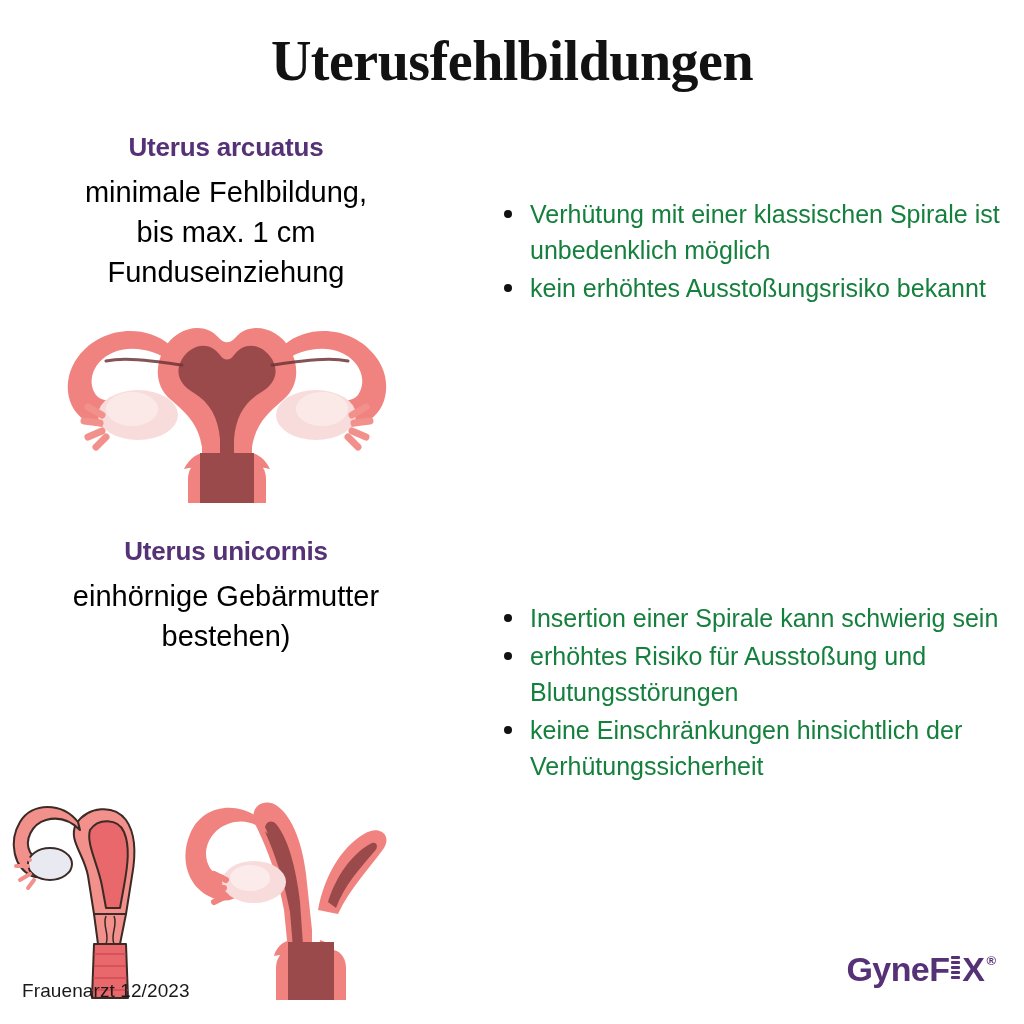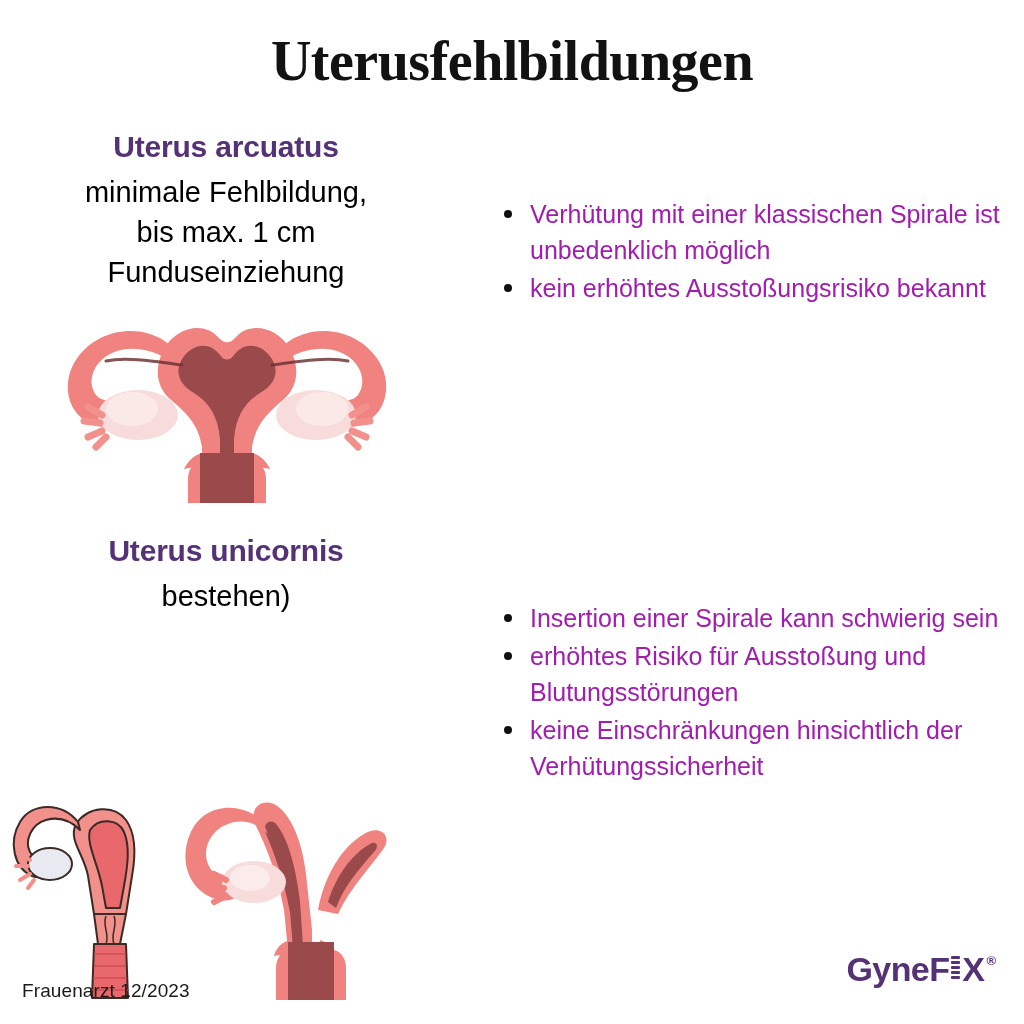--- a/index.html
+++ b/index.html
@@ -32,21 +32,21 @@
   #section-arcuatus { top: 128px; left: 0; width: 1024px; height: 380px; }
   #section-unicornis { top: 532px; left: 0; width: 1024px; height: 440px; }
 
   .left-col {
     position: absolute;
     left: 0; top: 0;
     width: 452px;
     text-align: center;
   }
   .cond-heading {
-    font-size: 30px;
+    font-size: 26px;
     font-weight: bold;
     color: #553176;
     line-height: 38px;
     margin: 0 0 6px 0;
     letter-spacing: -0.2px;
   }
   .cond-desc {
     font-size: 29px;
     line-height: 40px;
     color: #000000;
@@ -57,21 +57,21 @@
   .right-col {
     position: absolute;
     width: 520px;
   }
   .bullets { list-style: none; margin: 0; padding: 0; }
   .bullets li {
     position: relative;
     padding-left: 30px;
     font-size: 25px;
     line-height: 36px;
-    color: #a21caf;
+    color: #15803d;
     margin-bottom: 2px;
   }
   .bullets li .dot {
     position: absolute;
     left: 4px; top: 14px;
     width: 8px; height: 8px;
     border-radius: 50%;
     background: #111111;
   }
 
@@ -204,20 +204,21 @@
       </li>
     </ul>
   </div>
 </div>
 
 <div class="section" id="section-unicornis">
 
   <div class="left-col">
     <div class="cond-heading">Uterus unicornis</div>
     <div class="cond-desc">
+      <div>einhörnige Gebärmutter</div>
       <div>bestehen)</div>
     </div>
   </div>
 
   <div class="figure" id="fig-unicornis-a">
     <svg viewBox="0 0 186 210" width="186" height="210" xmlns="http://www.w3.org/2000/svg">
       <g stroke="#3b2a26" stroke-width="2" stroke-linejoin="round">
 
         <path d="M74 30
                  C 86 12, 112 10, 124 26

